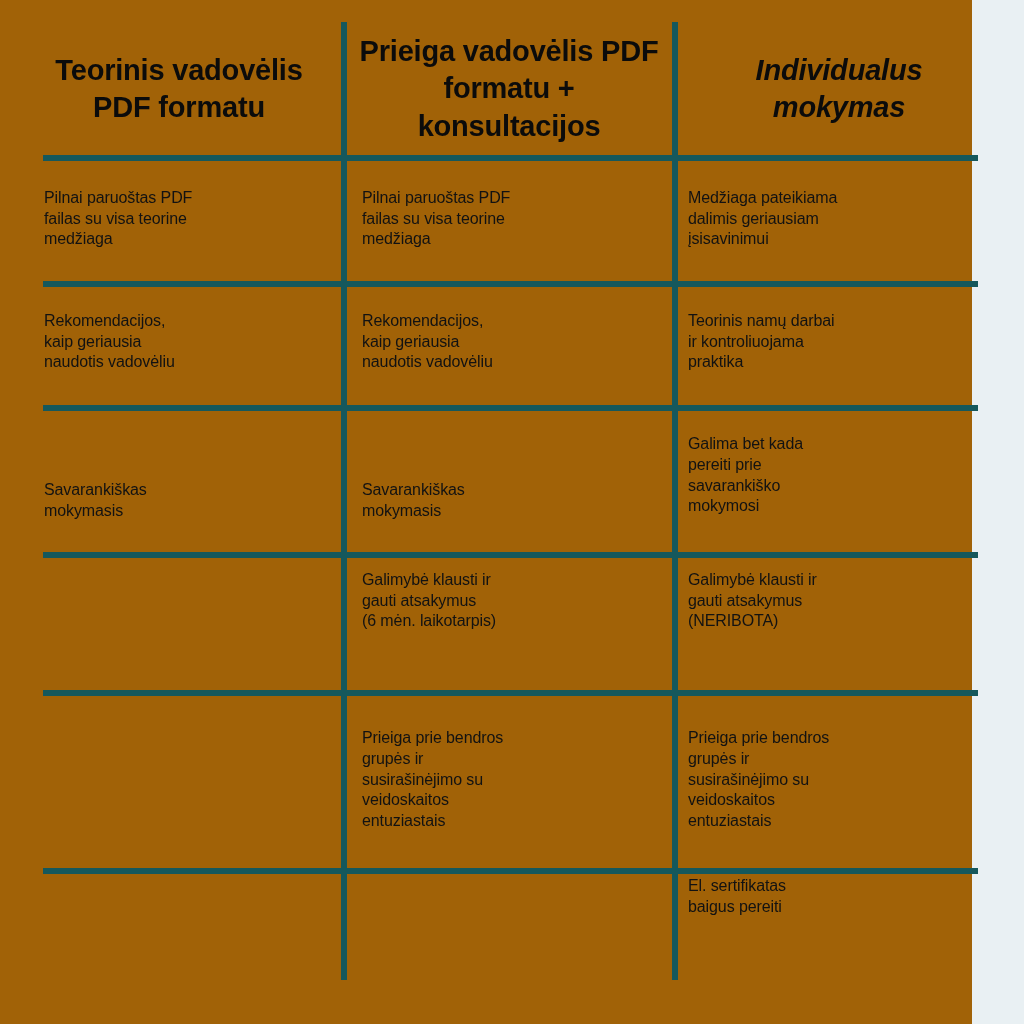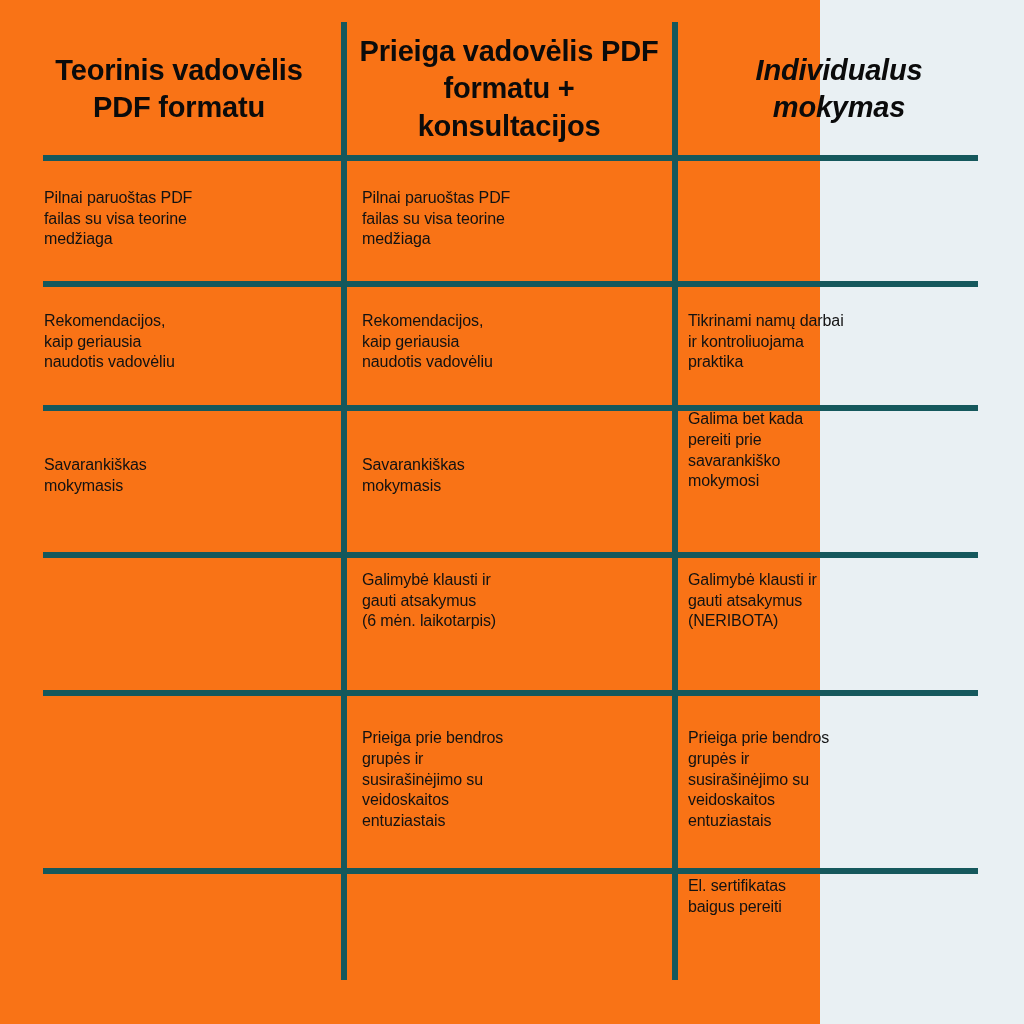--- a/index.html
+++ b/index.html
@@ -10,23 +10,23 @@
     width: 1024px;
     height: 1024px;
     background: #e9f0f3;
     font-family: "Liberation Sans", sans-serif;
     overflow: hidden;
   }
 
   
   #stage {
     position: relative;
-    width: 820px;
+    width: 972px;
     height: 1024px;
-    background: #f97316;
+    background: #a16207;
   }
 
   
   .hrule {
     position: absolute;
     left: 43px;
     width: 935px;
     height: 6px;
     background: #15585c;
   }
@@ -74,21 +74,21 @@
   }
   .cell.c1 { left: 44px;  width: 292px; }
   .cell.c2 { left: 362px; width: 302px; }
   .cell.c3 { left: 688px; width: 318px; }
 
   .cell.c3.top { align-items: flex-start; }
 
   
   .r1 { top: 163px; height: 112px; }
   .r2 { top: 287px; height: 110px; }
-  .r3 { top: 409px; height: 133px; }
+  .r3 { top: 434px; height: 133px; }
   .r4 { top: 539px; height: 124px; }
   .r5 { top: 698px; height: 164px; }
   .r6 { top: 876px; height: 100px; }
 
   .cell.empty { }
 </style>
 </head>
 <body>
 
 <div id="stage">
@@ -110,28 +110,31 @@
 konsultacijos</div>
   <div class="hdr-cell hdr-c3">Individualus
 mokymas</div>
 
   <div class="cell c1 r1">Pilnai paruoštas PDF
 failas su visa teorine
 medžiaga</div>
   <div class="cell c2 r1">Pilnai paruoštas PDF
 failas su visa teorine
 medžiaga</div>
+  <div class="cell c3 r1">Medžiaga pateikiama
+dalimis geriausiam
+įsisavinimui</div>
 
   <div class="cell c1 r2">Rekomendacijos,
 kaip geriausia
 naudotis vadovėliu</div>
   <div class="cell c2 r2">Rekomendacijos,
 kaip geriausia
 naudotis vadovėliu</div>
-  <div class="cell c3 r2">Tikrinami namų darbai
+  <div class="cell c3 r2">Teorinis namų darbai
 ir kontroliuojama
 praktika</div>
 
   <div class="cell c1 r3">Savarankiškas
 mokymasis</div>
   <div class="cell c2 r3">Savarankiškas
 mokymasis</div>
   <div class="cell c3 r3 top">Galima bet kada
 pereiti prie
 savarankiško

